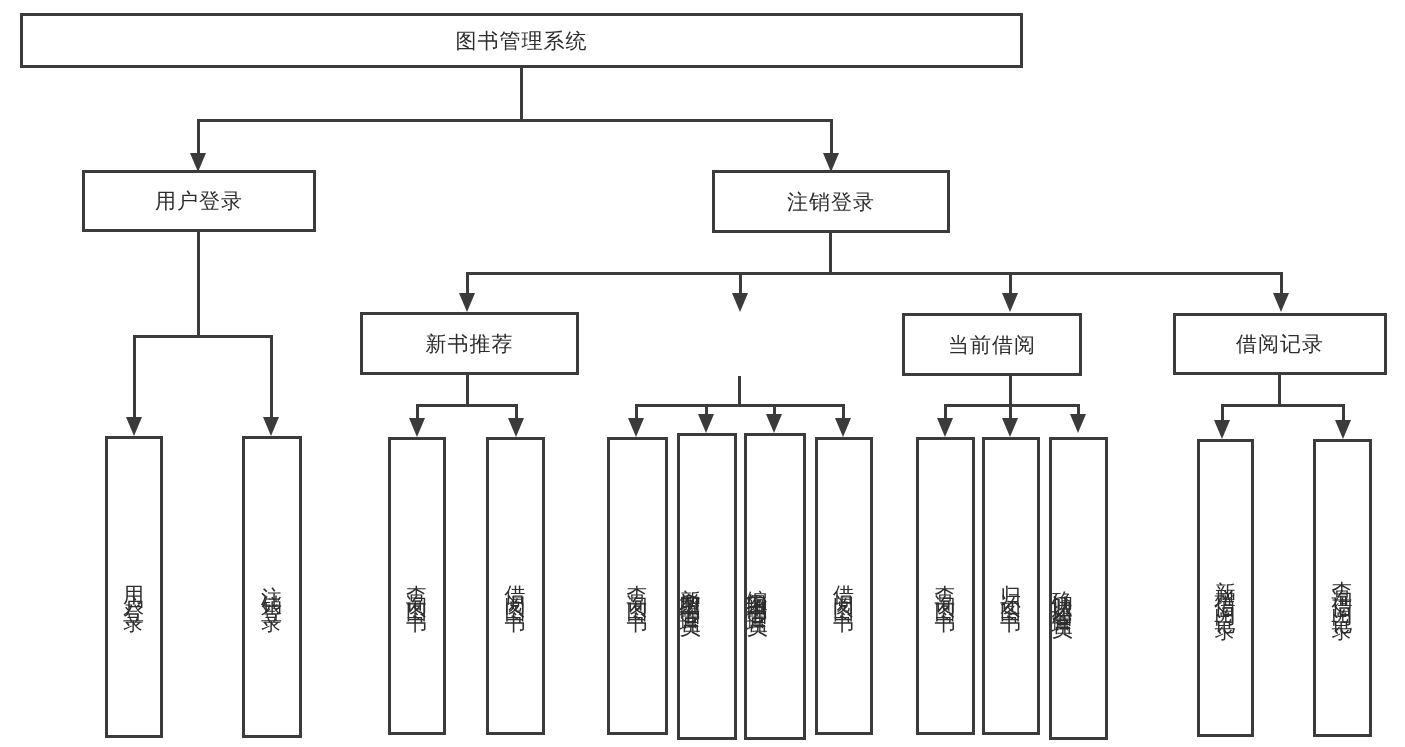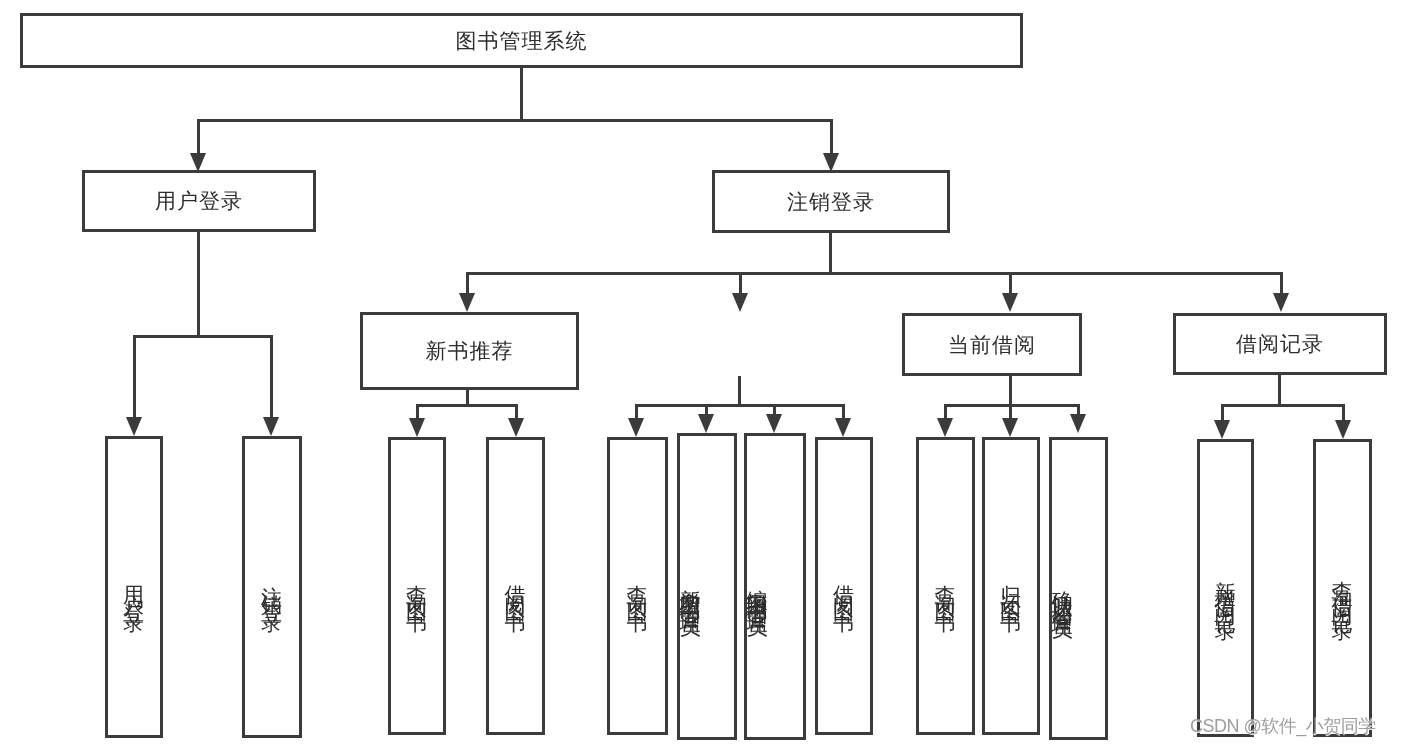--- a/index.html
+++ b/index.html
@@ -99,21 +99,21 @@
     <span>图书管理系统</span>
   </div>
 
   <div class="box hbox" style="left:82px;top:170px;width:234px;height:62px;">
     <span>用户登录</span>
   </div>
   <div class="box hbox" style="left:712px;top:170px;width:238px;height:63px;">
     <span>注销登录</span>
   </div>
 
-  <div class="box hbox" style="left:360px;top:312px;width:219px;height:78px;">
+  <div class="box hbox" style="left:360px;top:312px;width:219px;height:63px;">
     <span>新书推荐</span>
   </div>
   <div class="box hbox" style="left:902px;top:313px;width:180px;height:63px;">
     <span>当前借阅</span>
   </div>
   <div class="box hbox" style="left:1173px;top:313px;width:214px;height:62px;">
     <span>借阅记录</span>
   </div>
 
   <div class="box vbox" style="left:105px;top:436px;width:58px;height:302px;">
@@ -153,15 +153,14 @@
     <span>确认归还（管理员）</span>
   </div>
 
   <div class="box vbox vmid" style="left:1197px;top:439px;width:57px;height:298px;">
     <span>新增借阅记录</span>
   </div>
   <div class="box vbox vmid" style="left:1313px;top:439px;width:59px;height:298px;">
     <span>查询借阅记录</span>
   </div>
 
-  <div class="watermark">CSDN @软件_小贺同学</div>
 
 </div>
 
 </body></html>

